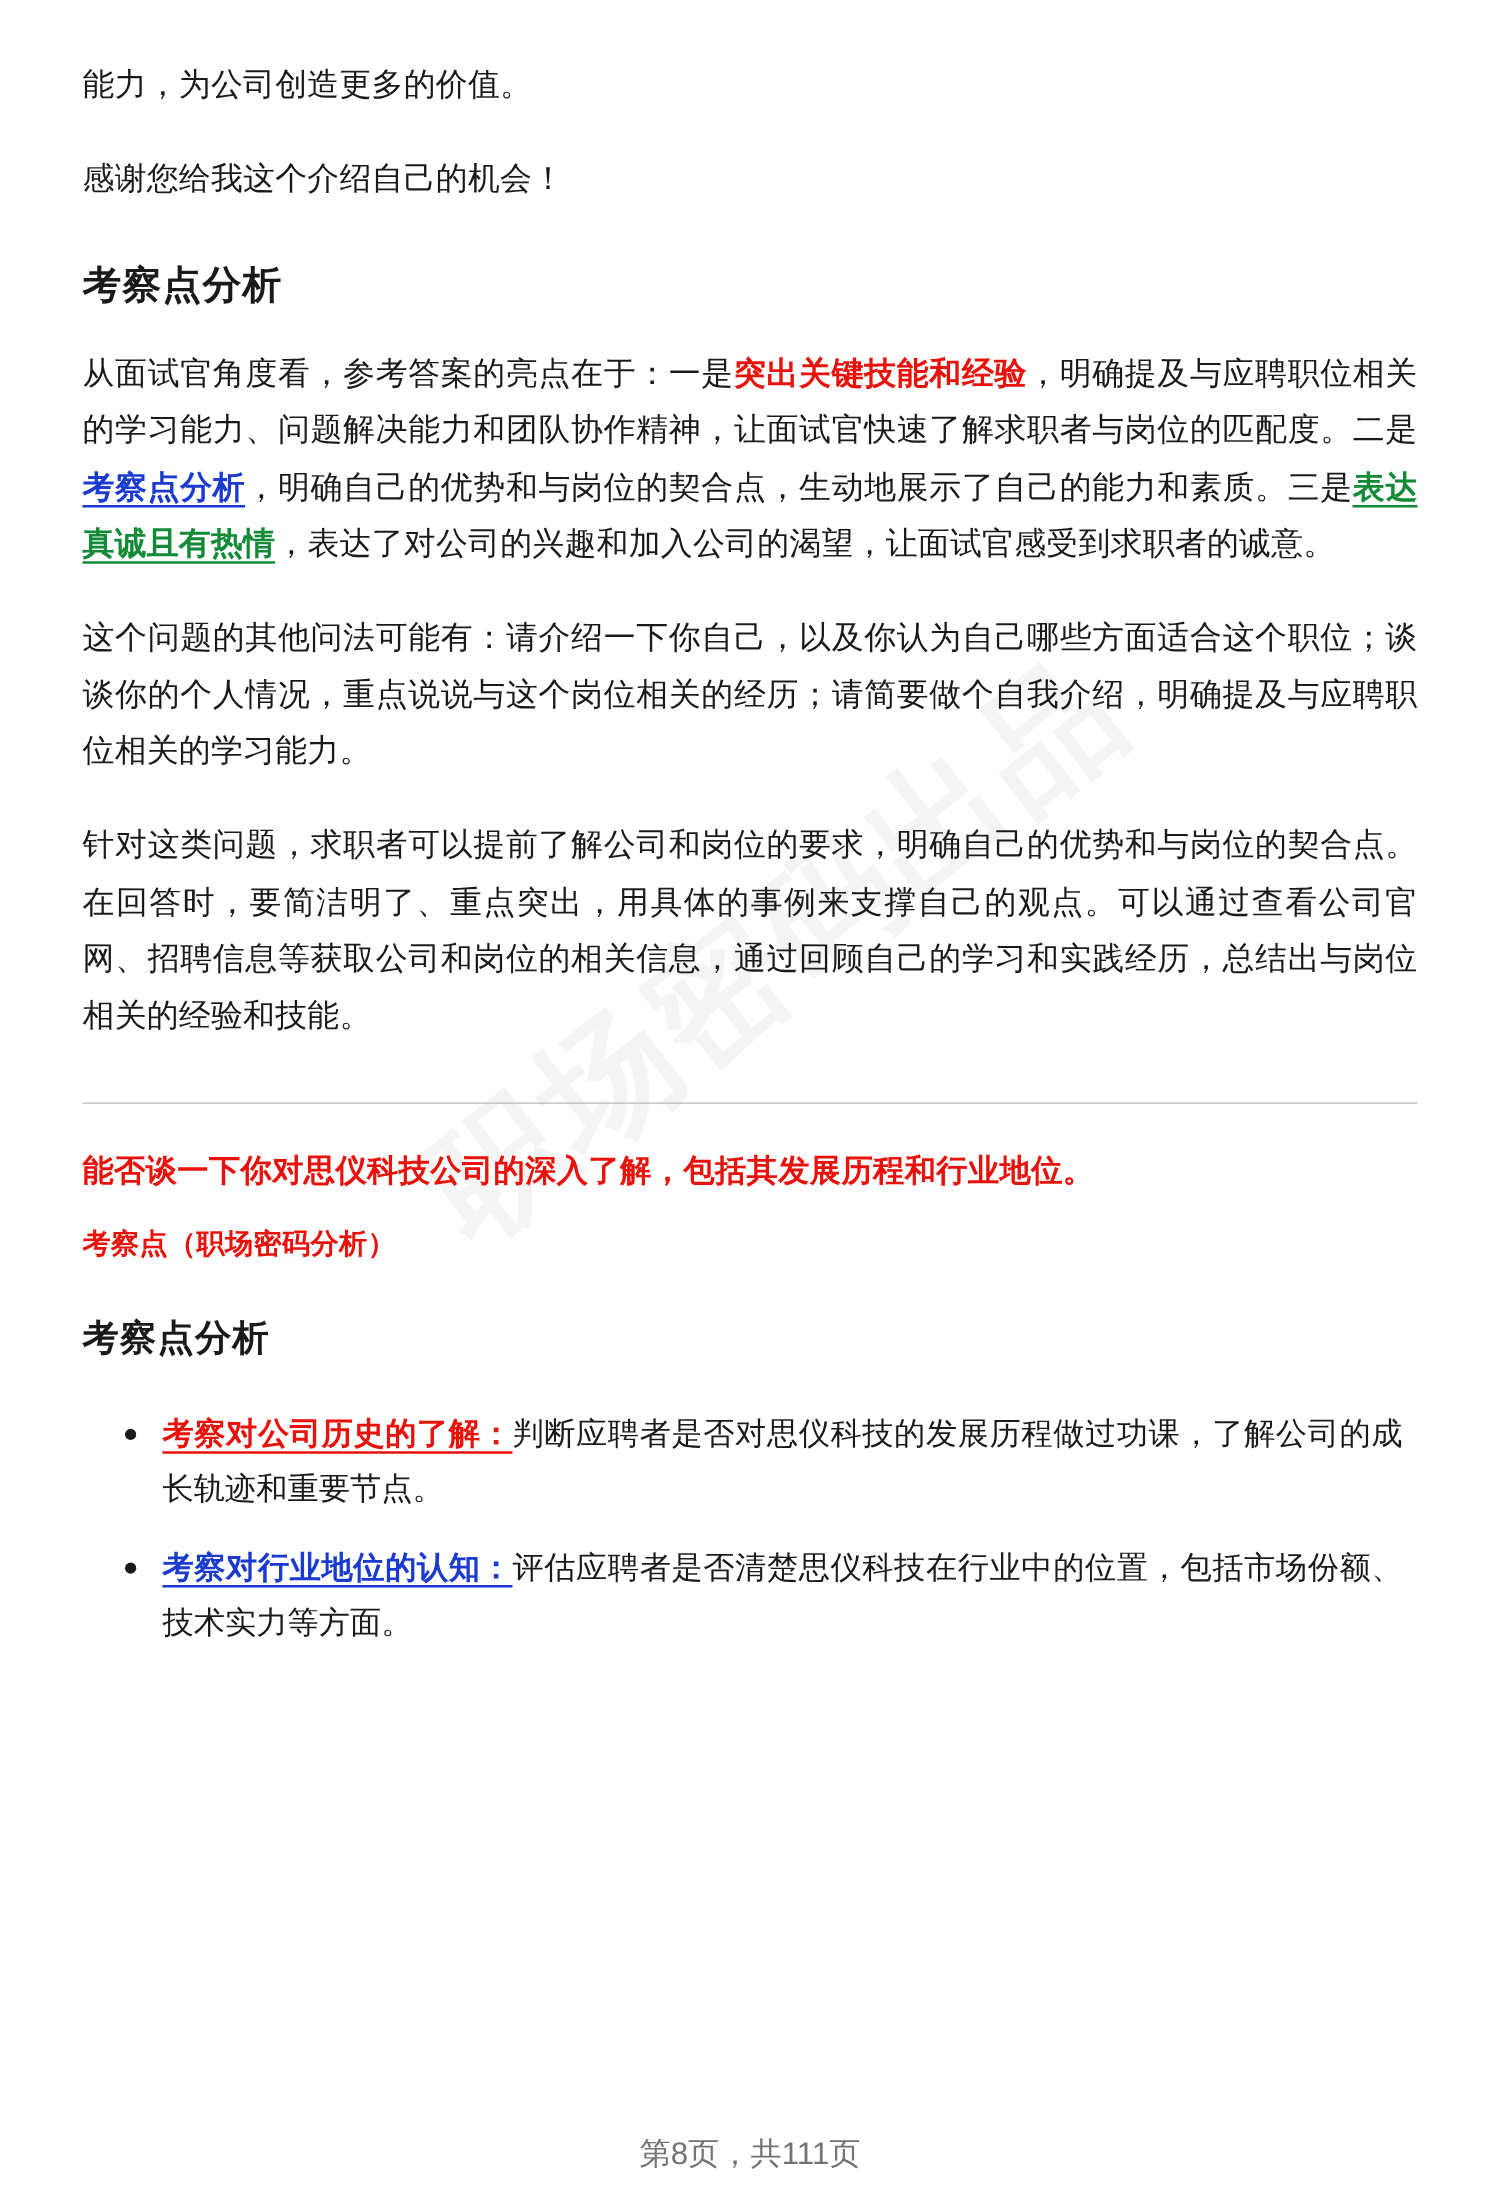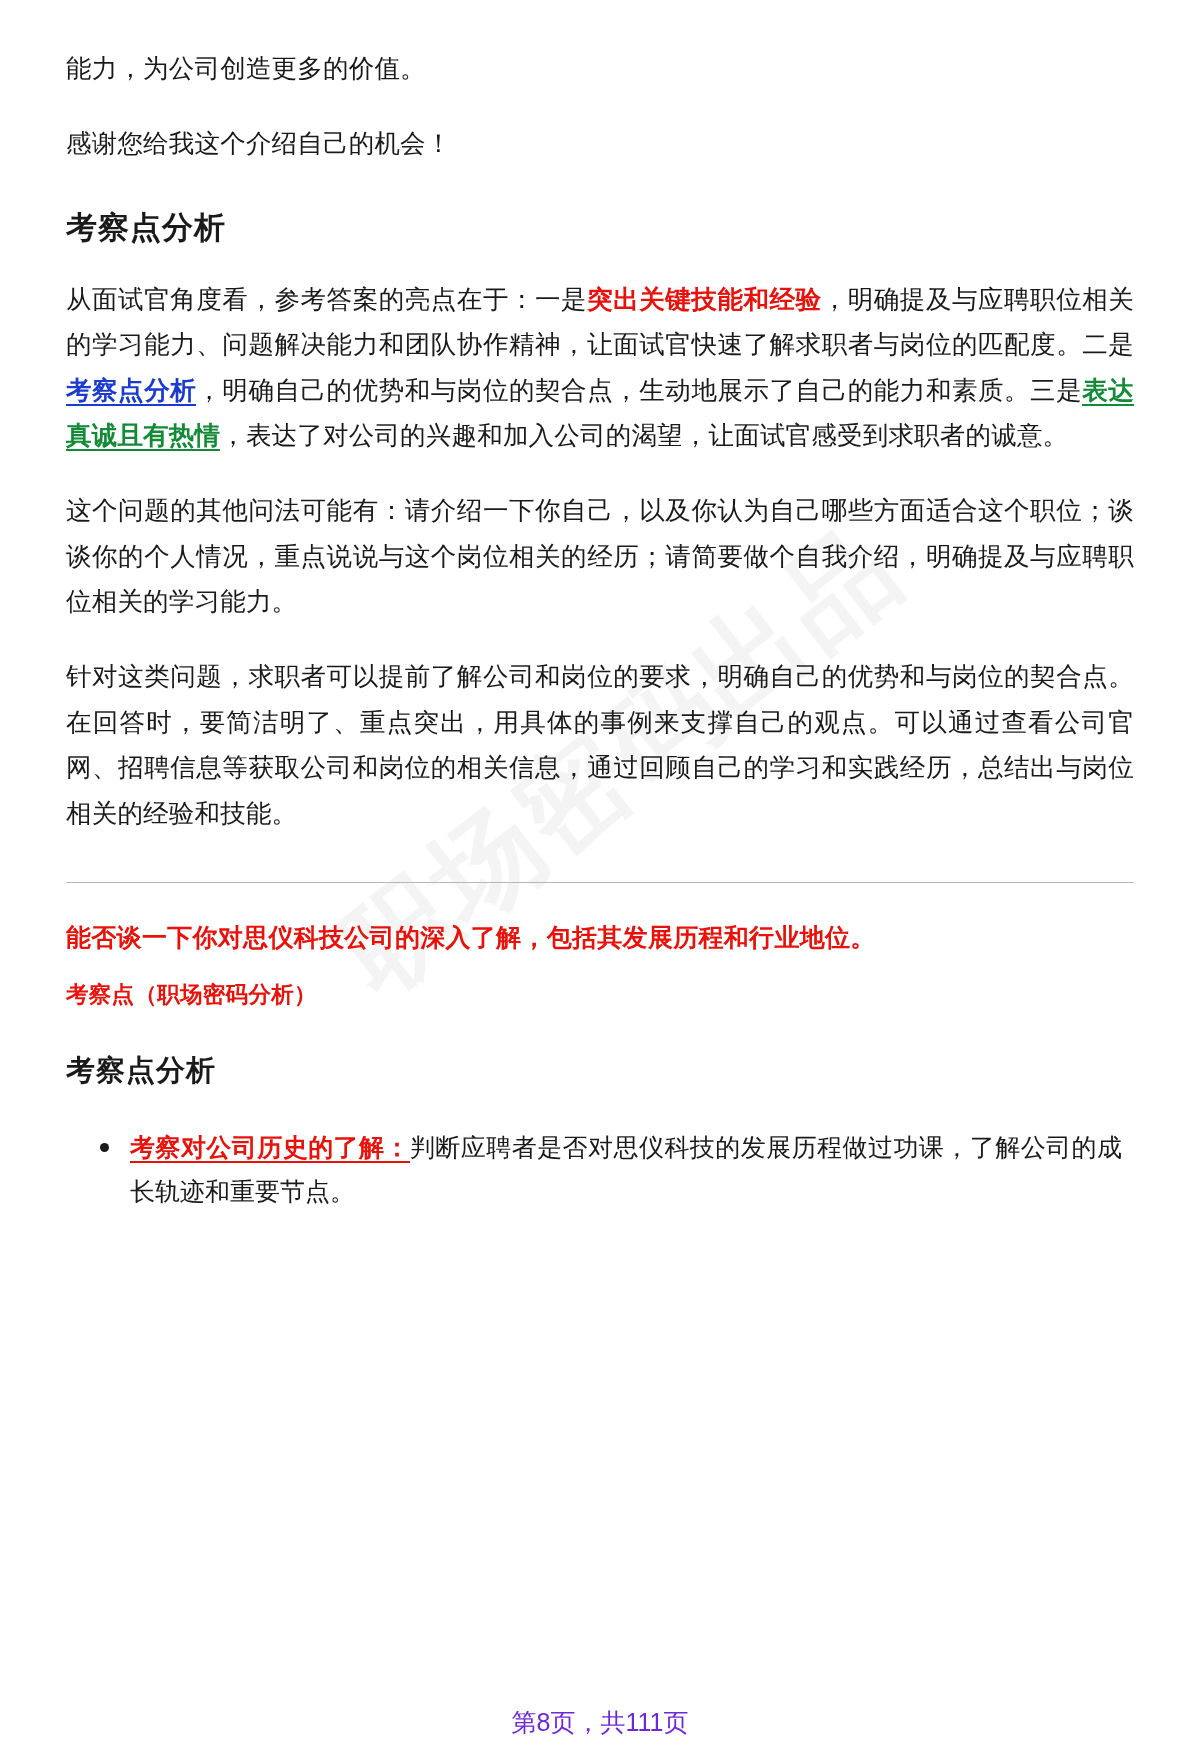--- a/index.html
+++ b/index.html
@@ -136,21 +136,21 @@
     font-weight: bold;
     border-bottom: 2px solid #1a3ad0;
   }
   .footer {
     position: absolute;
     left: 0;
     right: 0;
     bottom: 16px;
     text-align: center;
     font-size: 25px;
-    color: #6d28d9;
+    color: #737373;
     z-index: 2;
   }
 </style>
 </head>
 <body>
 
 <div class="page">
 
   <div class="watermark">
     <span>职场密码出品</span>
@@ -173,19 +173,20 @@
     <hr class="divider">
 
     <p class="q-title">能否谈一下你对思仪科技公司的深入了解，包括其发展历程和行业地位。</p>
 
     <p class="q-sub">考察点（职场密码分析）</p>
 
     <h3 class="subheading">考察点分析</h3>
 
     <ul class="bullets">
       <li><span class="b-red">考察对公司历史的了解：</span><span>判断应聘者是否对思仪科技的发展历程做过功课，了解公司的成长轨迹和重要节点。</span></li>
+      <li><span class="b-blue">考察对行业地位的认知：</span><span>评估应聘者是否清楚思仪科技在行业中的位置，包括市场份额、技术实力等方面。</span></li>
     </ul>
 
   </div>
 
   <div class="footer">第8页，共111页</div>
 
 </div>
 
 </body></html>

